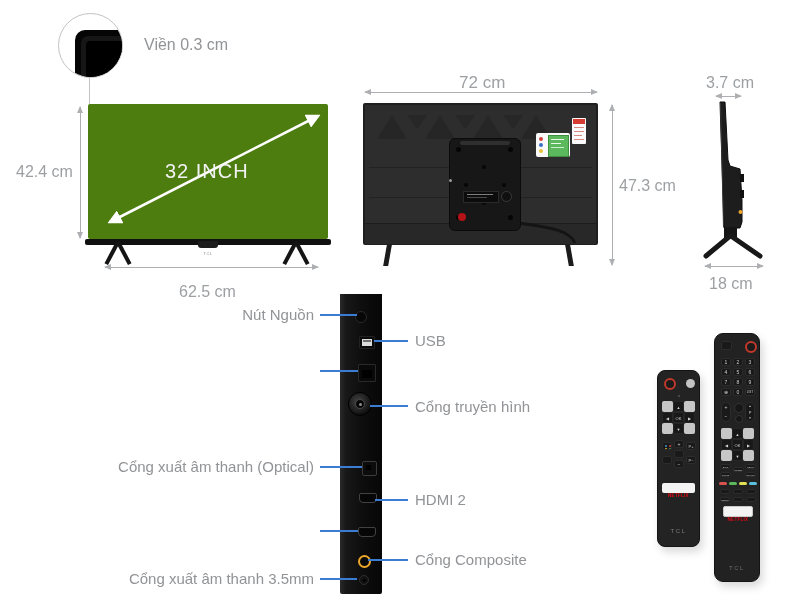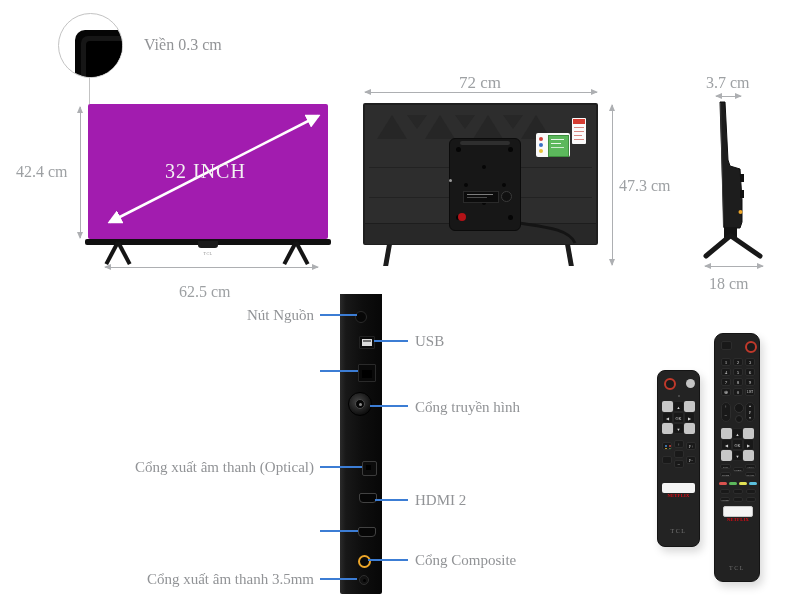--- a/index.html
+++ b/index.html
@@ -1,17 +1,17 @@
 <!DOCTYPE html>
 <html><head>
 <meta charset="utf-8">
 <style>
   html,body{margin:0;padding:0;background:#fff;}
   #stage{position:relative;width:800px;height:600px;background:#fff;overflow:hidden;
-         font-family:Liberation Serif, serif;}
+         font-family:Liberation Sans, sans-serif;}
   .abs{position:absolute;}
   .lbl{position:absolute;font-size:15px;color:#919396;white-space:nowrap;line-height:18px;}
   .lbl.r{text-align:center;}
   .dim{position:absolute;font-size:16px;color:#9da0a3;white-space:nowrap;}
   .lead{position:absolute;height:2px;background:#3c7dd4;}
   .harrow{position:absolute;height:1px;background:#adafb2;}
   .harrow:before,.harrow:after{content:"";position:absolute;top:-3px;width:0;height:0;
     border-top:3.5px solid transparent;border-bottom:3.5px solid transparent;}
   .harrow:before{left:-1px;border-right:7px solid #adafb2;}
   .harrow:after{right:-1px;border-left:7px solid #adafb2;}
@@ -35,21 +35,21 @@
 <div id="stage">
 
   <div class="abs" style="left:58px;top:13px;width:63px;height:63px;border:1px solid #c3c3c3;border-radius:50%;background:#fff;overflow:hidden;">
     <div class="abs" style="left:16px;top:16px;width:60px;height:60px;background:#050505;border-top-left-radius:10px;"></div>
     <div class="abs" style="left:22px;top:22px;width:54px;height:54px;background:#161616;border-top-left-radius:7px;"></div>
     <div class="abs" style="left:27px;top:27px;width:50px;height:50px;background:#000;border-top-left-radius:4px;"></div>
   </div>
   <div class="abs" style="left:89px;top:77px;width:1px;height:27px;background:#c3c3c3;"></div>
   <div class="lbl" style="left:144px;top:36px;font-size:16px;">Viền 0.3 cm</div>
 
-  <div class="abs" style="left:88px;top:104px;width:240px;height:135px;background:#a21caf;border-radius:2px;">
+  <div class="abs" style="left:88px;top:104px;width:240px;height:135px;background:#4d7c0f;border-radius:2px;">
     <svg class="abs" style="left:0;top:0;" width="240" height="135" viewBox="0 0 240 135">
       <defs>
         <marker id="ah" viewBox="0 0 10 10" refX="8" refY="5" markerWidth="5.5" markerHeight="5.5" orient="auto-start-reverse">
           <path d="M0,0 L10,5 L0,10 z" fill="#fff"></path>
         </marker>
       </defs>
       <line x1="22" y1="118" x2="230" y2="12" stroke="#fff" stroke-width="2.6" marker-start="url(#ah)" marker-end="url(#ah)"></line>
     </svg>
     <div class="abs" style="left:77px;top:56px;color:#f2f2f2;font-size:20px;letter-spacing:1px;">32 INCH</div>
   </div>

